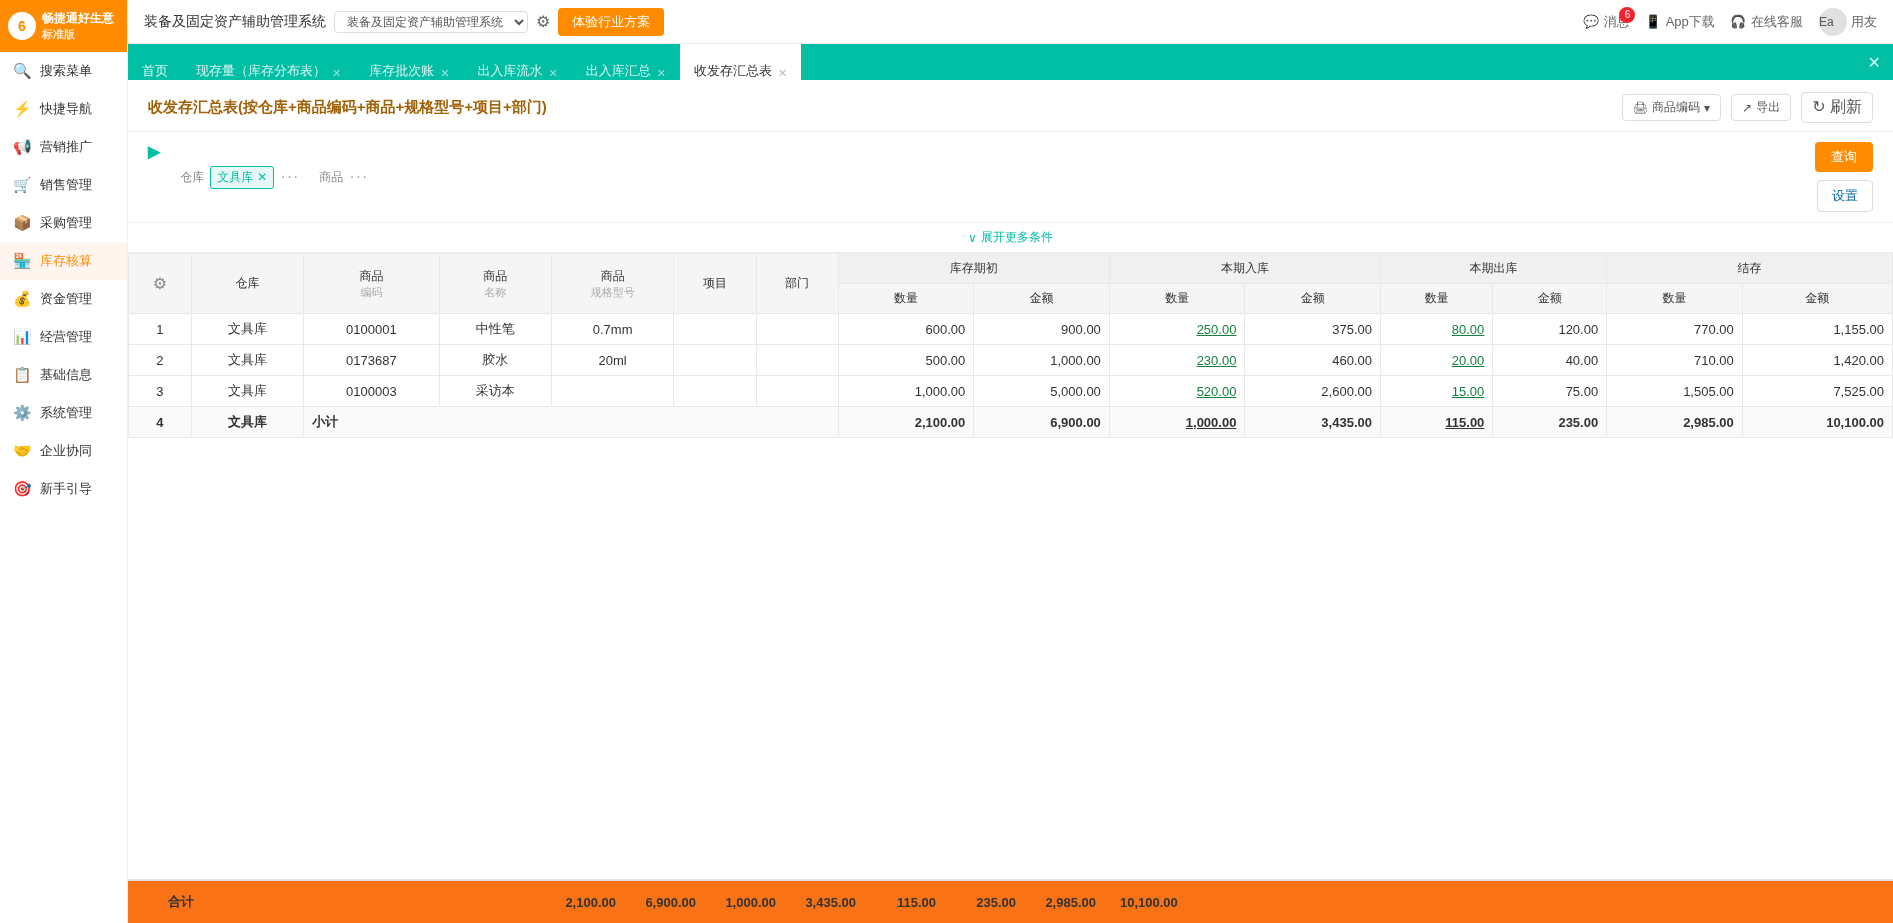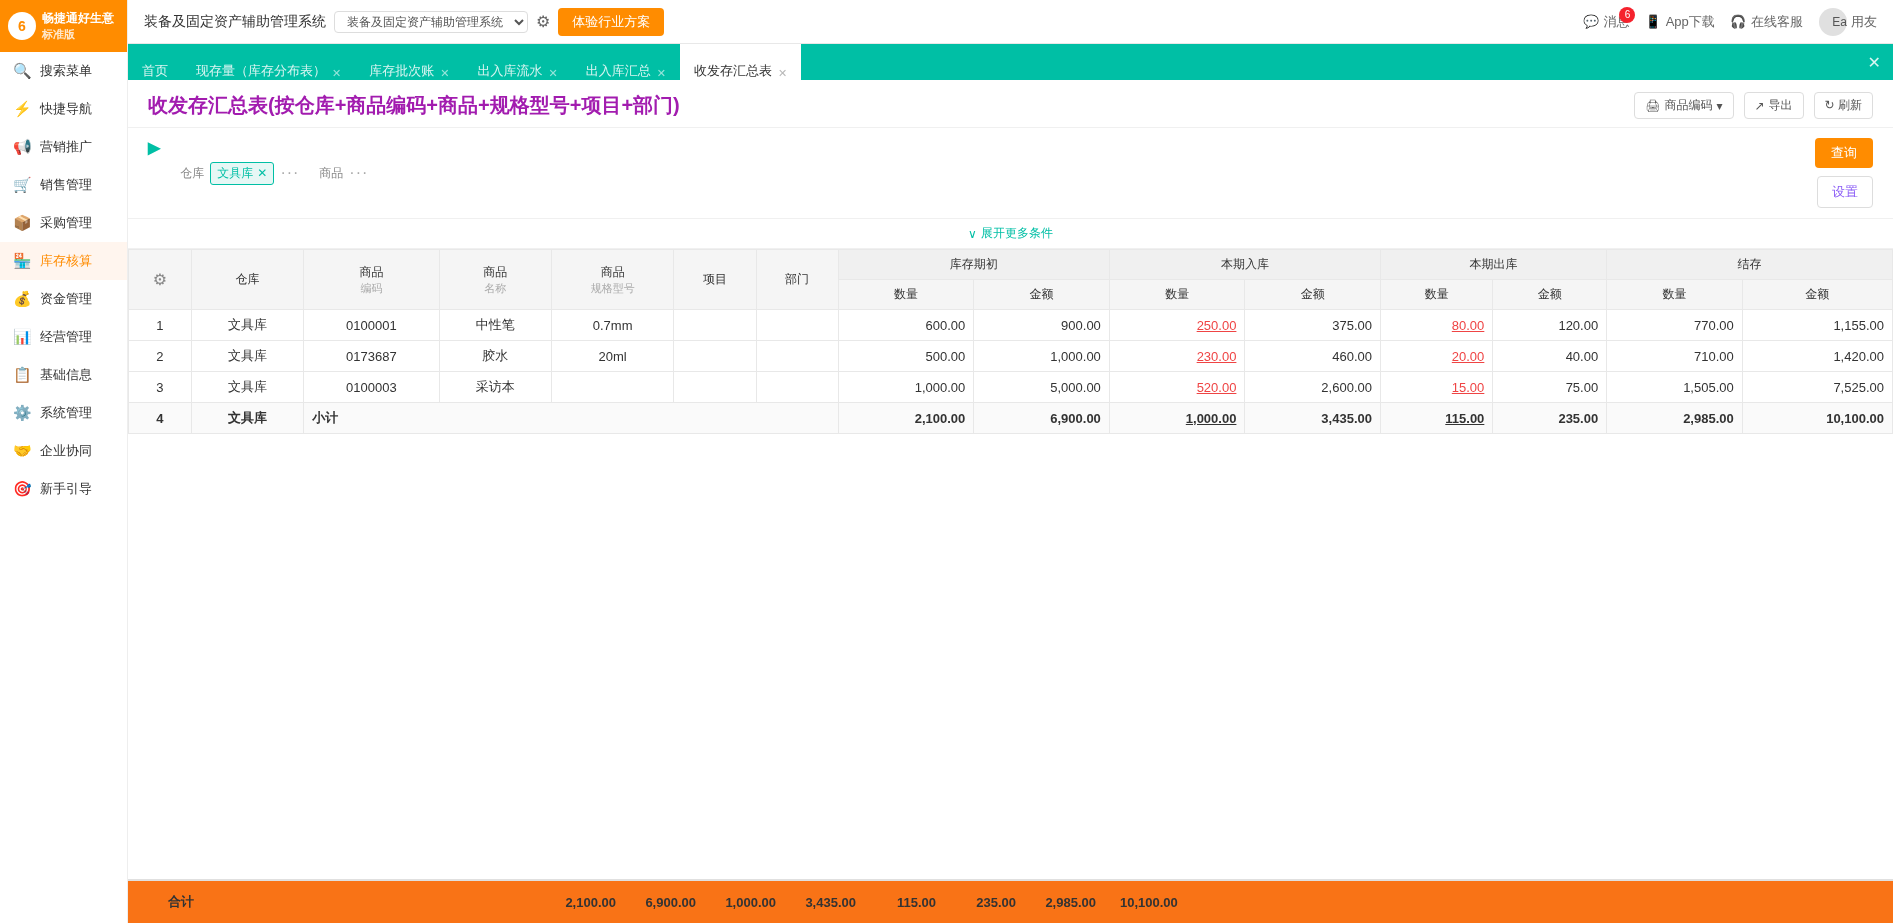--- a/index.html
+++ b/index.html
@@ -20,39 +20,39 @@
     
     .topbar { background: #fff; border-bottom: 1px solid #e8e8e8; padding: 0 16px; display: flex; align-items: center; justify-content: space-between; height: 44px; flex-shrink: 0; }
     .topbar-left { display: flex; align-items: center; gap: 8px; }
     .system-title { font-size: 14px; color: #333; }
     .topbar-select { border: 1px solid #ddd; border-radius: 4px; padding: 2px 8px; font-size: 12px; color: #555; background: #fff; cursor: pointer; }
     .topbar-gear { color: #666; cursor: pointer; font-size: 16px; }
     .topbar-trial { background: #ff8c00; color: white; border: none; border-radius: 4px; padding: 5px 14px; cursor: pointer; font-size: 13px; text-align: center; }
     .topbar-right { display: flex; align-items: center; gap: 16px; color: #666; font-size: 13px; }
     .topbar-right .badge-item { display: flex; align-items: center; gap: 4px; cursor: pointer; position: relative; }
     .badge { background: #f5222d; color: white; border-radius: 50%; width: 16px; height: 16px; font-size: 10px; display: flex; align-items: center; justify-content: center; position: absolute; top: -6px; right: -6px; }
-    .avatar { width: 28px; height: 28px; background: #e0e0e0; border-radius: 50%; display: flex; align-items: center; justify-content: flex-end; color: #555; font-size: 12px; }
+    .avatar { width: 28px; height: 28px; background: #e0e0e0; border-radius: 50%; display: flex; align-items: center; justify-content: flex-start; color: #555; font-size: 12px; }
 
     
     .tabs { background: #00bfa5; display: flex; align-items: center; flex-shrink: 0; padding: 0; }
     .tab { padding: 0 14px; height: 36px; display: flex; align-items: flex-end; gap: 6px; cursor: pointer; color: rgba(255,255,255,0.85); font-size: 13px; white-space: nowrap; }
     .tab.active { background: #fff; color: #333; }
     .tab .close-btn { font-size: 11px; opacity: 0.7; }
     .tab.active .close-btn { color: #999; }
     .tab-close-all { margin-left: auto; padding: 0 12px; color: rgba(255,255,255,0.85); cursor: pointer; font-size: 16px; }
 
     
     .page { flex: 1; background: #fff; display: flex; flex-direction: column; overflow: hidden; margin: 0; }
 
     
     .page-header { padding: 12px 20px 8px; border-bottom: 1px solid #f0f0f0; display: flex; align-items: center; justify-content: space-between; }
-    .page-title { font-size: 20px; color: #a21caf; font-weight: bold; }
+    .page-title { font-size: 15px; color: #a16207; font-weight: bold; }
     .page-header-actions { display: flex; align-items: center; gap: 10px; }
     .btn-action { border: 1px solid #ddd; background: #fff; color: #555; padding: 4px 10px; border-radius: 4px; cursor: pointer; font-size: 12px; display: flex; align-items: center; gap: 4px; }
-    .btn-refresh { border: 1px solid #ddd; background: #fff; color: #555; padding: 4px 10px; border-radius: 4px; cursor: pointer; font-size: 12px; }
+    .btn-refresh { border: 1px solid #ddd; background: #fff; color: #555; padding: 4px 10px; border-radius: 4px; cursor: pointer; font-size: 16px; }
 
     
     .filter-bar { padding: 10px 20px; border-bottom: 1px solid #f0f0f0; display: flex; align-items: flex-start; gap: 16px; flex-wrap: wrap; }
     .filter-toggle { color: #00bfa5; cursor: pointer; font-size: 16px; font-weight: bold; margin-right: 4px; }
     .filter-label { color: #888; font-size: 12px; white-space: nowrap; }
     .date-range-btns { display: flex; gap: 4px; align-items: center; }
     .date-btn { padding: 2px 8px; border-radius: 3px; cursor: pointer; font-size: 12px; color: #555; background: transparent; border: none; }
     .date-btn.active { background: #ff8c00; color: white; border-radius: 3px; }
     .date-display { font-size: 11px; color: #999; margin-left: 4px; }
     .filter-tag { background: #e6f7f5; border: 1px solid #00bfa5; border-radius: 3px; padding: 2px 6px; display: flex; align-items: center; gap: 4px; font-size: 12px; color: #00bfa5; }
@@ -64,35 +64,35 @@
     .expand-btn { color: #00bfa5; cursor: pointer; font-size: 12px; background: none; border: none; display: flex; align-items: center; gap: 4px; margin: 0 auto; }
 
     
     .table-area { flex: 1; overflow: auto; }
     table { width: 100%; border-collapse: collapse; }
     thead th { background: #f5f5f5; border: 1px solid #e8e8e8; padding: 6px 8px; font-size: 12px; color: #333; font-weight: normal; text-align: center; white-space: nowrap; position: sticky; top: 0; z-index: 1; }
     thead .group-header { background: #f0f0f0; }
     tbody td { border: 1px solid #e8e8e8; padding: 6px 8px; font-size: 13px; color: #333; text-align: center; }
     .subtotal-row { background: #fafafa; font-weight: bold; }
     .subtotal-row td { color: #333; }
-    .link-like { color: #ef4444; cursor: pointer; text-decoration: none; text-align: right; }
+    .link-like { color: #15803d; cursor: pointer; text-decoration: none; text-align: right; }
     .col-number { text-align: right; }
 
     
     .table-footer { background: #f97316; border-top: 2px solid #e0e0e0; display: flex; align-items: center; padding: 6px 0; flex-shrink: 0; }
     .footer-label { padding: 6px 40px; font-weight: bold; font-size: 13px; color: #333; min-width: 420px; }
     .footer-values { display: flex; gap: 0; }
     .footer-val { padding: 6px 12px; font-weight: bold; font-size: 13px; color: #333; text-align: right; min-width: 80px; }
 
     
     .settings-icon { font-size: 16px; color: #888; cursor: pointer; }
 
     
     .btn-query { background: #ff8c00; color: white; border: none; border-radius: 4px; padding: 6px 16px; cursor: pointer; font-size: 13px; }
-    .btn-setting { background: #fff; color: #8b5cf6; border: 1px solid #ddd; border-radius: 4px; padding: 6px 14px; cursor: pointer; font-size: 13px; margin-top: 4px; }
+    .btn-setting { background: #fff; color: #0369a1; border: 1px solid #ddd; border-radius: 4px; padding: 6px 14px; cursor: pointer; font-size: 13px; margin-top: 4px; }
 
     .filter-row { display: flex; align-items: center; gap: 20px; flex-wrap: wrap; width: 100%; }
     .filter-section { display: flex; align-items: center; gap: 6px; }
 
     
     .underline { text-decoration: underline; }
   </style>
 </head>
 <body>
 

